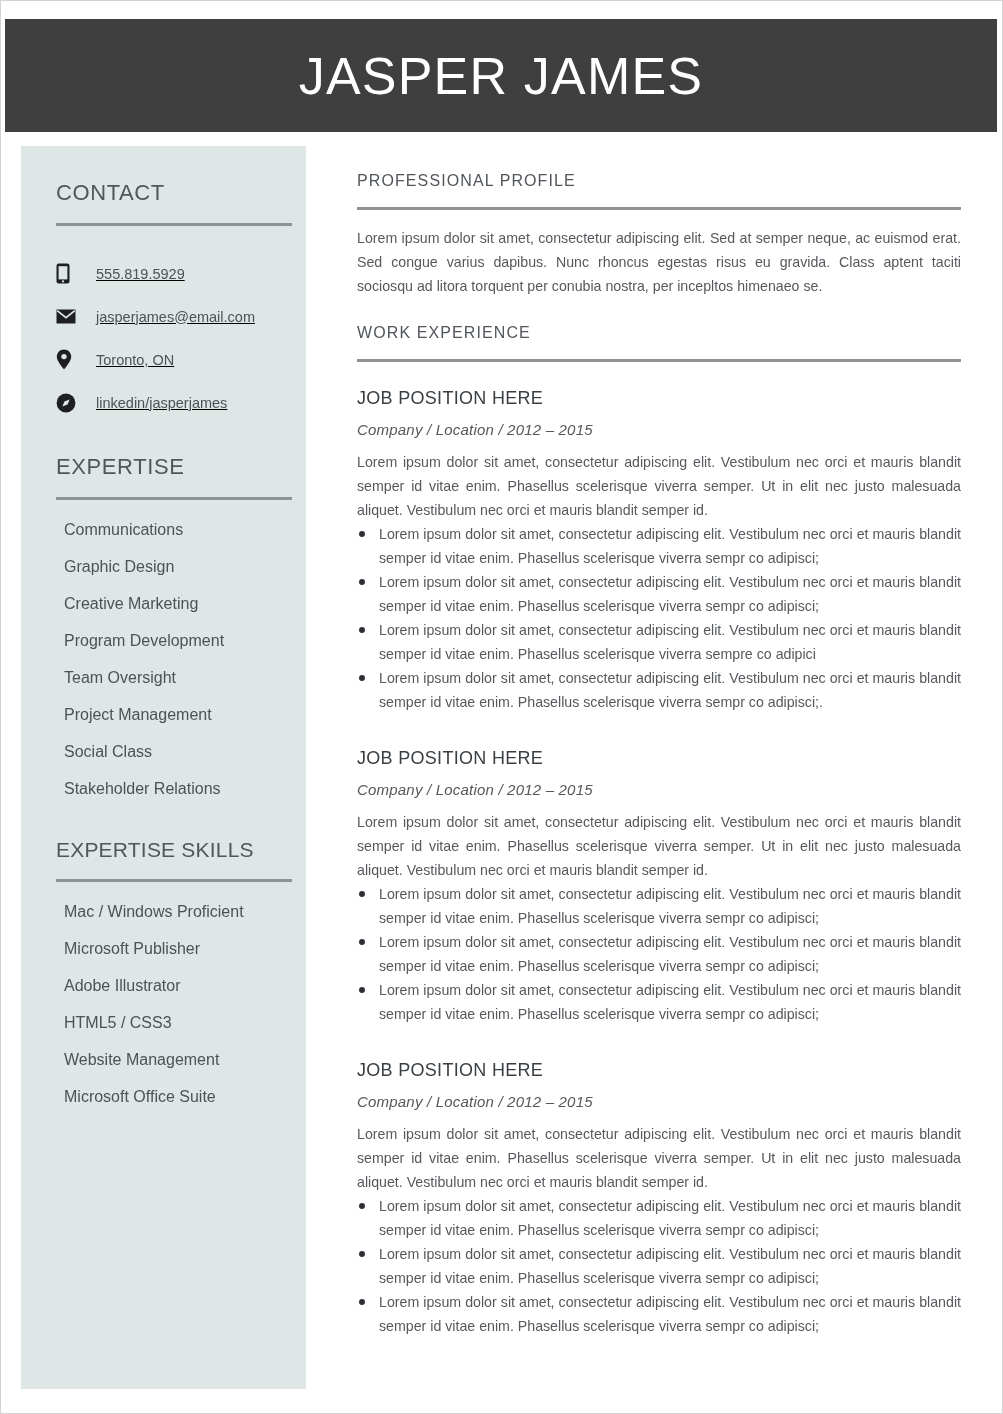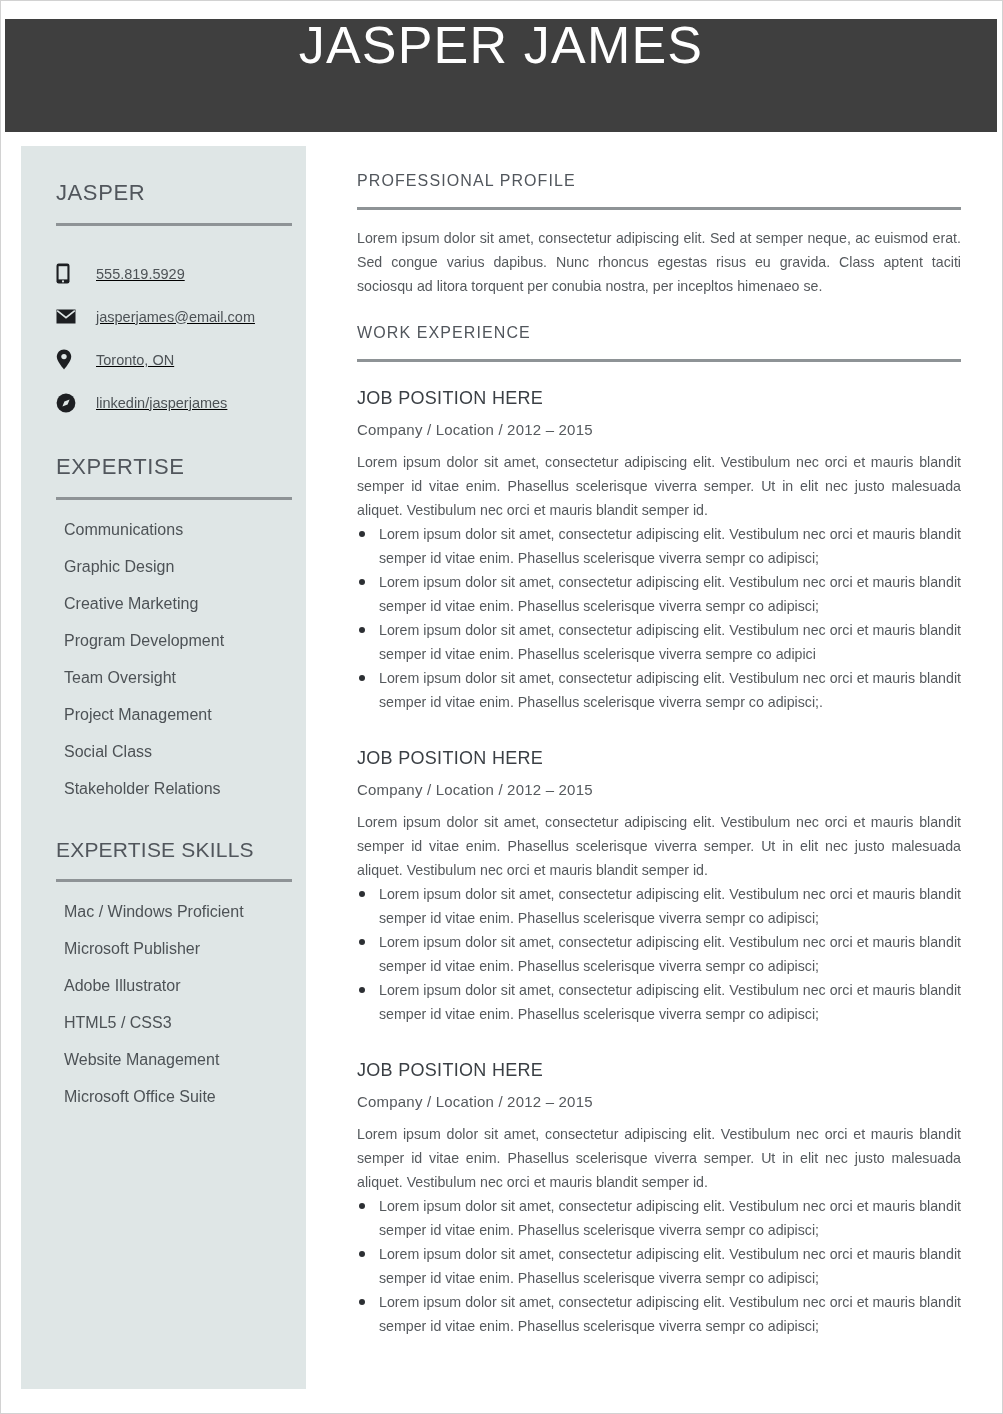--- a/index.html
+++ b/index.html
@@ -25,20 +25,21 @@
 
   
   .header-band {
     position: absolute;
     left: 4px;
     top: 18px;
     width: 992px;
     height: 113px;
     background: #3f3f3f;
     display: flex;
+    align-items: center;
     justify-content: center;
   }
   .header-name {
     color: #ffffff;
     font-size: 52px;
     font-weight: 300;
     letter-spacing: 1.2px;
     line-height: 1;
     white-space: nowrap;
   }
@@ -140,20 +141,21 @@
   }
   .job-title {
     font-size: 18px;
     color: #3a3f44;
     font-weight: 400;
     letter-spacing: 0.3px;
     white-space: nowrap;
   }
   .job-meta {
     font-size: 15px;
+    font-style: italic;
     color: #55595d;
     letter-spacing: 0.2px;
     white-space: nowrap;
   }
   ul.bullets {
     list-style: none;
     margin: 0;
     padding: 0;
   }
   ul.bullets li {
@@ -191,21 +193,21 @@
   <div class="header-band">
     <div class="header-name">JASPER JAMES</div>
   </div>
 
   <aside class="sidebar">
     <div class="side-inner">
 
       <div class="gap-34"></div>
 
       <section class="side-section">
-        <div class="side-heading">JASPER</div>
+        <div class="side-heading">CONTACT</div>
         <div class="side-rule"></div>
 
         <div class="contact-list">
 
           <div class="contact-row">
             <span class="contact-icon">
               <svg width="14" height="21" viewBox="0 0 14 21">
                 <rect x="0.5" y="0.5" width="13" height="20" rx="2.2" fill="#1d1f22"></rect>
                 <rect x="2.6" y="3.2" width="8.8" height="13.2" fill="#dfe6e6"></rect>
                 <circle cx="7" cy="18.4" r="1.05" fill="#dfe6e6"></circle>

